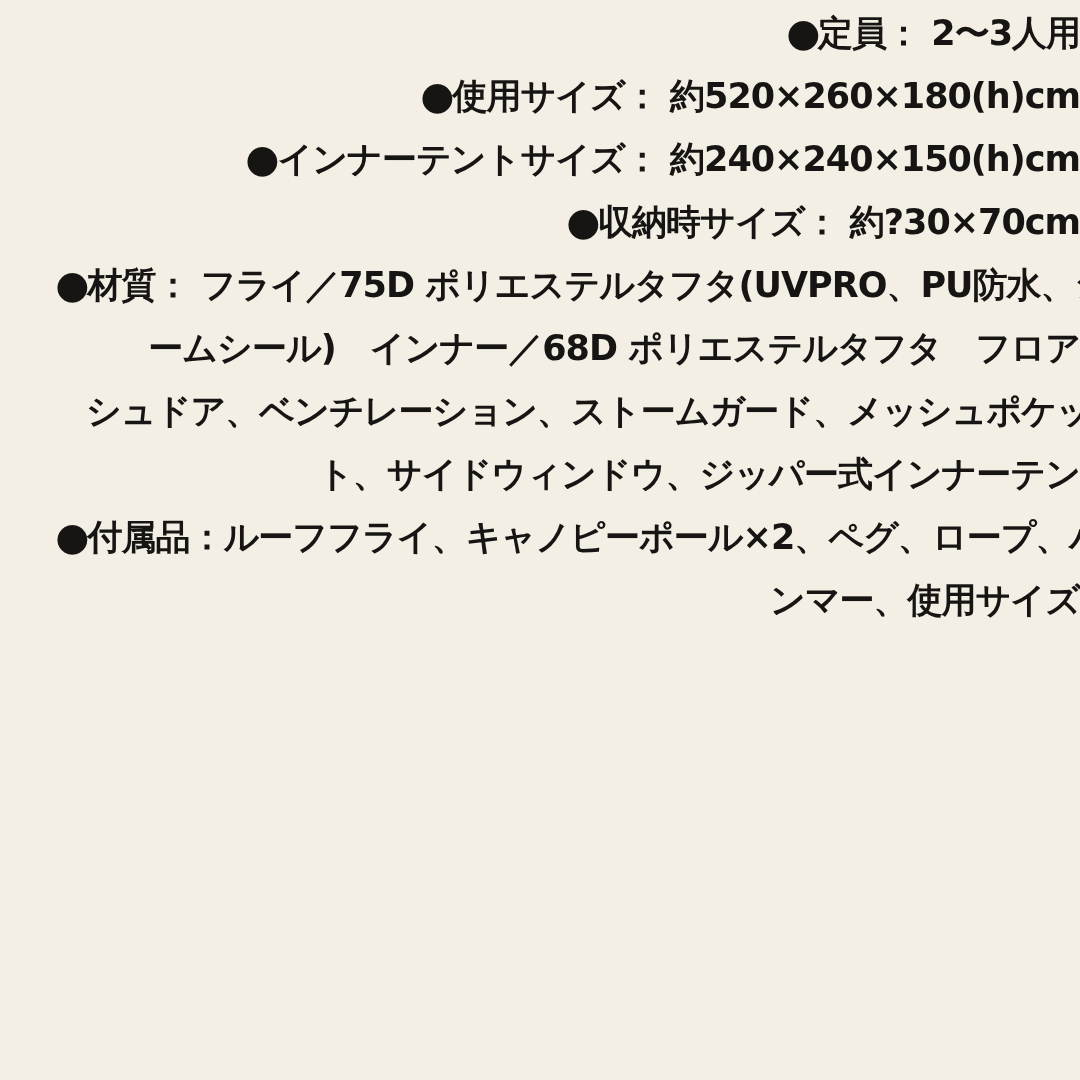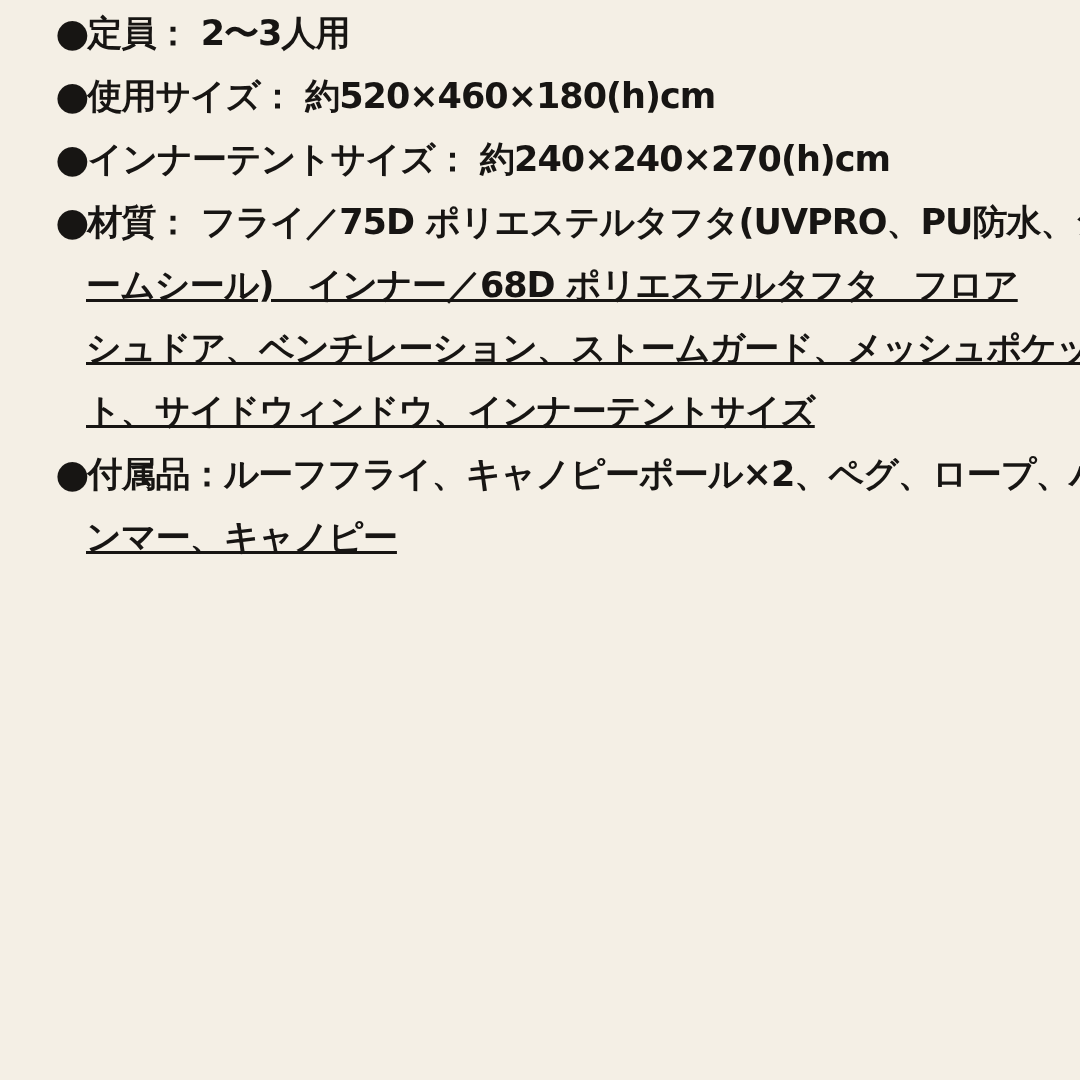--- a/index.html
+++ b/index.html
@@ -13,50 +13,51 @@
     background: #f4efe5;
     font-family: "DejaVu Sans", "Liberation Sans", sans-serif;
     color: #171513;
   }
   .spec-page {
     position: absolute;
     top: 2px;
     left: 0;
     width: 1080px;
     height: 1078px;
+    text-align: right;
   }
   .spec-line {
     line-height: 63px;
     height: 63px;
     font-size: 35px;
     font-weight: 700;
     letter-spacing: -1px;
     white-space: nowrap;
     padding-left: 57px;
   }
   .spec-line.cont {
     padding-left: 86px;
-    text-decoration: underline;
   }
   .bullet {
     display: inline-block;
     font-size: 35px;
     transform: scale(1.12);
     transform-origin: center;
     margin-right: 1px;
   }
 </style>
 </head>
 <body>
 
 <div class="spec-page">
   <div id="spec-list">
       <div class="spec-line"><span class="bullet">●</span><span>定員： 2〜3人用</span></div>
-      <div class="spec-line"><span class="bullet">●</span><span>使用サイズ： 約520×460×180(h)cm</span></div>
-      <div class="spec-line"><span class="bullet">●</span><span>インナーテントサイズ： 約240×240×270(h)cm</span></div>
+      <div class="spec-line"><span class="bullet">●</span><span>使用サイズ： 約520×260×180(h)cm</span></div>
+      <div class="spec-line"><span class="bullet">●</span><span>インナーテントサイズ： 約240×240×150(h)cm</span></div>
+      <div class="spec-line"><span class="bullet">●</span><span>収納時サイズ： 約?30×70cm</span></div>
       <div class="spec-line"><span class="bullet">●</span><span>材質： フライ／75D ポリエステルタフタ(UVPRO、PU防水、シ</span></div>
       <div class="spec-line cont"><span>ームシール)　インナー／68D ポリエステルタフタ　フロア</span></div>
       <div class="spec-line cont"><span>シュドア、ベンチレーション、ストームガード、メッシュポケッ</span></div>
-      <div class="spec-line cont"><span>ト、サイドウィンドウ、インナーテントサイズ</span></div>
+      <div class="spec-line cont"><span>ト、サイドウィンドウ、ジッパー式インナーテン</span></div>
       <div class="spec-line"><span class="bullet">●</span><span>付属品：ルーフフライ、キャノピーポール×2、ペグ、ロープ、ハ</span></div>
-      <div class="spec-line cont"><span>ンマー、キャノピー</span></div>
+      <div class="spec-line cont"><span>ンマー、使用サイズ</span></div>
     </div>
 </div>
 
 </body></html>

